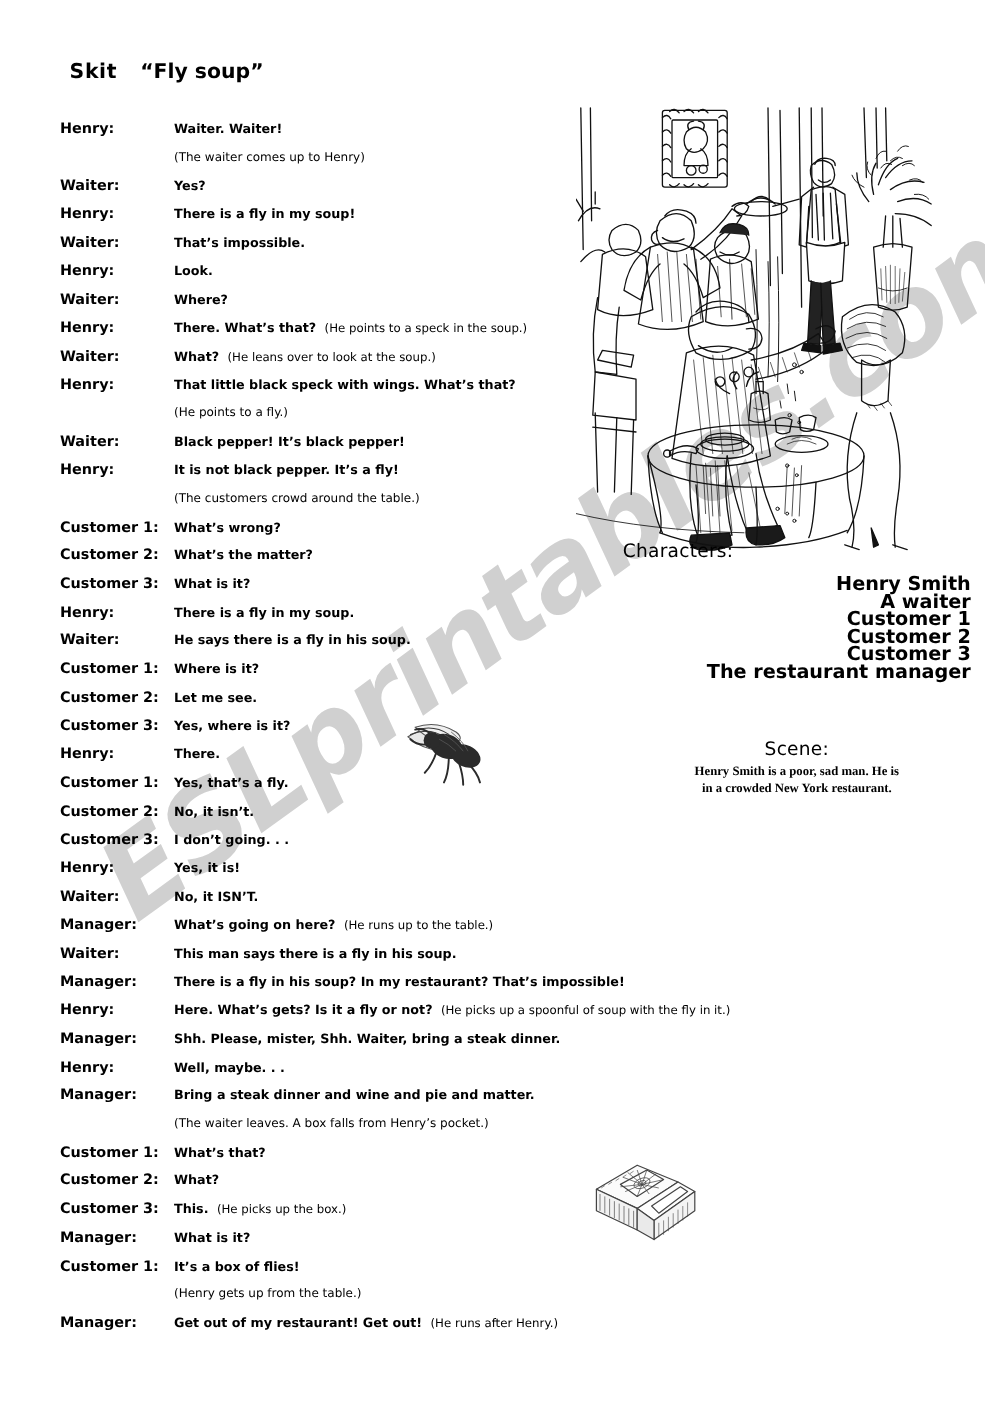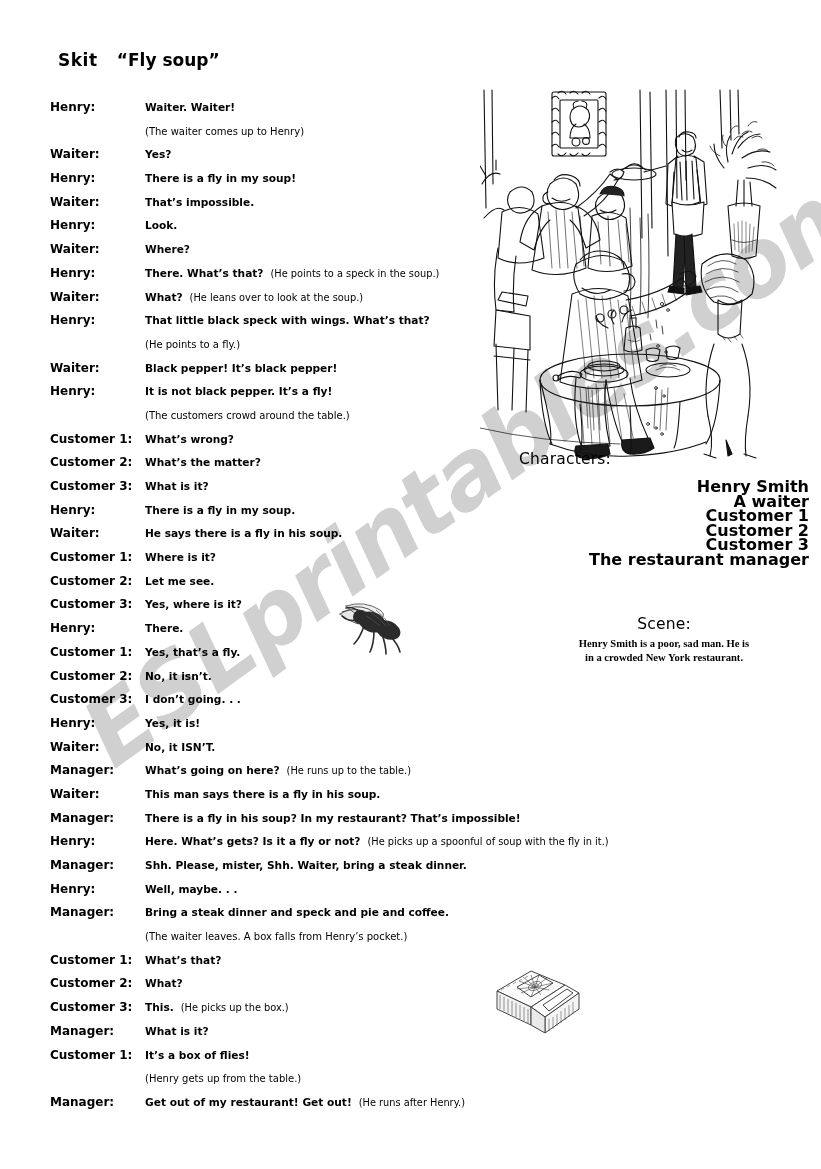--- a/index.html
+++ b/index.html
@@ -565,21 +565,21 @@
     <div class="line">
       <div class="speaker">Manager:</div>
       <div class="speech"><span>Shh.  Please, mister, Shh.   Waiter, bring a steak dinner.</span></div>
     </div>
     <div class="line">
       <div class="speaker">Henry:</div>
       <div class="speech"><span>Well, maybe. . .</span></div>
     </div>
     <div class="line">
       <div class="speaker">Manager:</div>
-      <div class="speech"><span>Bring a steak dinner and speck and pie and coffee.</span></div>
+      <div class="speech"><span>Bring a steak dinner and wine and pie and matter.</span></div>
     </div>
     <div class="line">
       <div class="speaker"></div>
       <div class="stage">(The waiter leaves.  A box falls from Henry’s pocket.)</div>
     </div>
     <div class="line">
       <div class="speaker">Customer 1:</div>
       <div class="speech"><span>What’s that?</span></div>
     </div>
     <div class="line">

